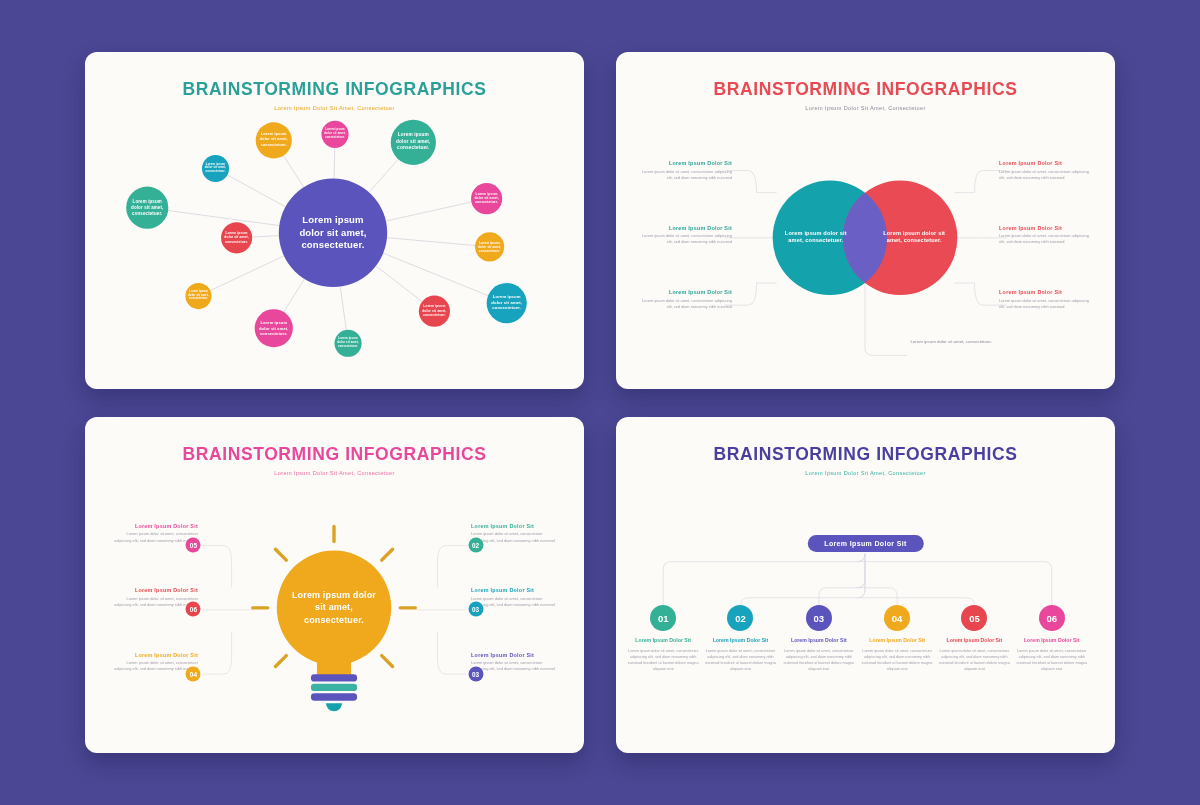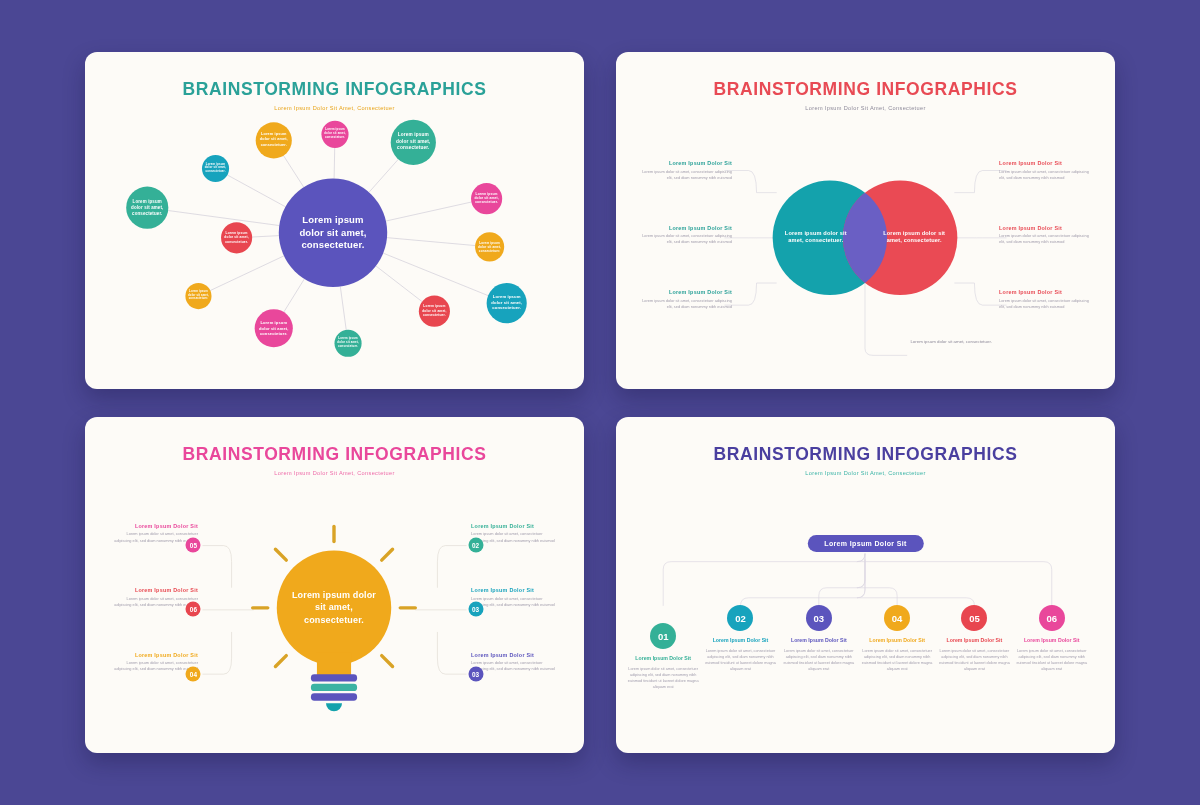--- a/index.html
+++ b/index.html
@@ -285,21 +285,21 @@
           <path d="M248,142 V136 Q248,144 240,144 H55 Q47,144 47,152 V188"></path>
           <path d="M248,142 V172 Q248,180 240,180 H132 Q124,180 124,188 V188"></path>
           <path d="M248,142 V162 Q248,170 240,170 H210 Q202,170 202,178 V188"></path>
           <path d="M248,142 V162 Q248,170 240,170 H272 Q280,170 280,178 V188"></path>
           <path d="M248,142 V172 Q248,180 240,180 H349 Q357,180 357,188 V188"></path>
           <path d="M248,142 V136 Q248,144 240,144 H426 Q434,144 434,152 V188"></path>
         </g>
     </svg>
     <div class="root-pill" style="top:118px">Lorem Ipsum Dolor Sit</div>
     <div id="hr-cols">
-        <div class="col" style="left: 9.45674%; top: 56.1194%; margin-top: 18px;">
+        <div class="col" style="left: 9.45674%; top: 56.1194%;">
           <div class="num" style="background: rgb(52, 176, 151);">01</div>
           <h4 style="color: rgb(52, 176, 151);">Lorem Ipsum Dolor Sit</h4>
           <p>Lorem ipsum dolor sit amet, consectetuer adipiscing elit, sed diam nonummy nibh euismod tincidunt ut laoreet dolore magna aliquam erat</p>
         </div>
         <div class="col" style="left: 24.9497%; top: 56.1194%;">
           <div class="num" style="background: rgb(23, 163, 189);">02</div>
           <h4 style="color: rgb(23, 163, 189);">Lorem Ipsum Dolor Sit</h4>
           <p>Lorem ipsum dolor sit amet, consectetuer adipiscing elit, sed diam nonummy nibh euismod tincidunt ut laoreet dolore magna aliquam erat</p>
         </div>
         <div class="col" style="left: 40.6439%; top: 56.1194%;">

